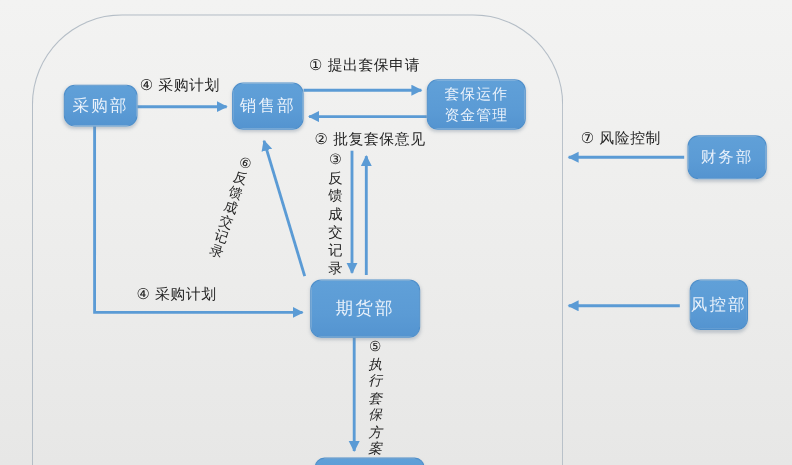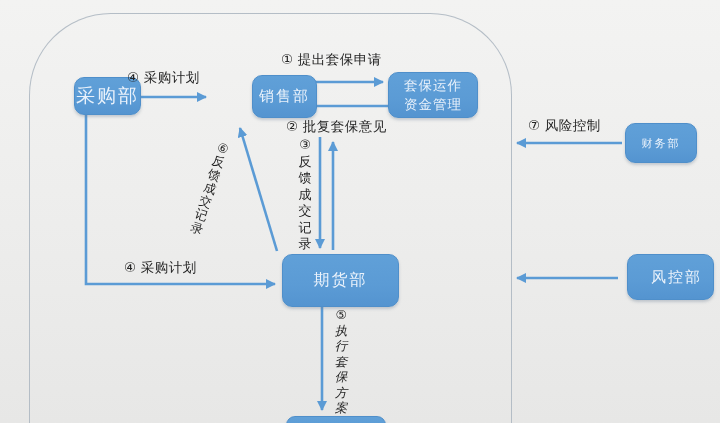--- a/index.html
+++ b/index.html
@@ -32,26 +32,26 @@
     border-radius: 10px;
     color: #eaf2fb;
     display: flex;
     flex-direction: column;
     align-items: center;
     justify-content: center;
     letter-spacing: 2px;
     box-shadow: 0 2px 3px rgba(110,125,145,0.35);
     box-sizing: border-box;
   }
-  .box-procurement { left: 58px;  top: 77px;  width: 67px; height: 38px; font-size: 19px; margin-left: 16px; }
-  .box-sales       { left: 211px; top: 75px;  width: 65px; height: 43px; font-size: 15px; margin-left: 41px; }
+  .box-procurement { left: 58px;  top: 77px;  width: 67px; height: 38px; font-size: 15px; }
+  .box-sales       { left: 211px; top: 75px;  width: 65px; height: 43px; font-size: 15px; }
   .box-decision    { left: 388px; top: 72px;  width: 90px; height: 46px; font-size: 13.5px; line-height: 19px; letter-spacing: 1px; align-items: center; }
-  .box-futures     { left: 282px; top: 254px; width: 117px; height: 53px; font-size: 16px; }
-  .box-finance     { left: 625px; top: 123px; width: 72px; height: 40px; font-size: 11px; }
-  .box-risk        { left: 627px; top: 254px; width: 87px; height: 46px; font-size: 15px; padding-left: 12px; }
+  .box-futures     { left: 282px; top: 254px; width: 100px; height: 53px; font-size: 16px; }
+  .box-finance     { left: 625px; top: 123px; width: 72px; height: 40px; font-size: 14px; }
+  .box-risk        { left: 627px; top: 254px; width: 53px; height: 46px; font-size: 15px; }
   .box-execution   { left: 286px; top: 416px; width: 100px; height: 24px; border-radius: 9px; }
   
   .lbl {
     position: absolute;
     color: #242424;
     font-size: 13.5px;
     white-space: nowrap;
     letter-spacing: 0.5px;
   }
   

